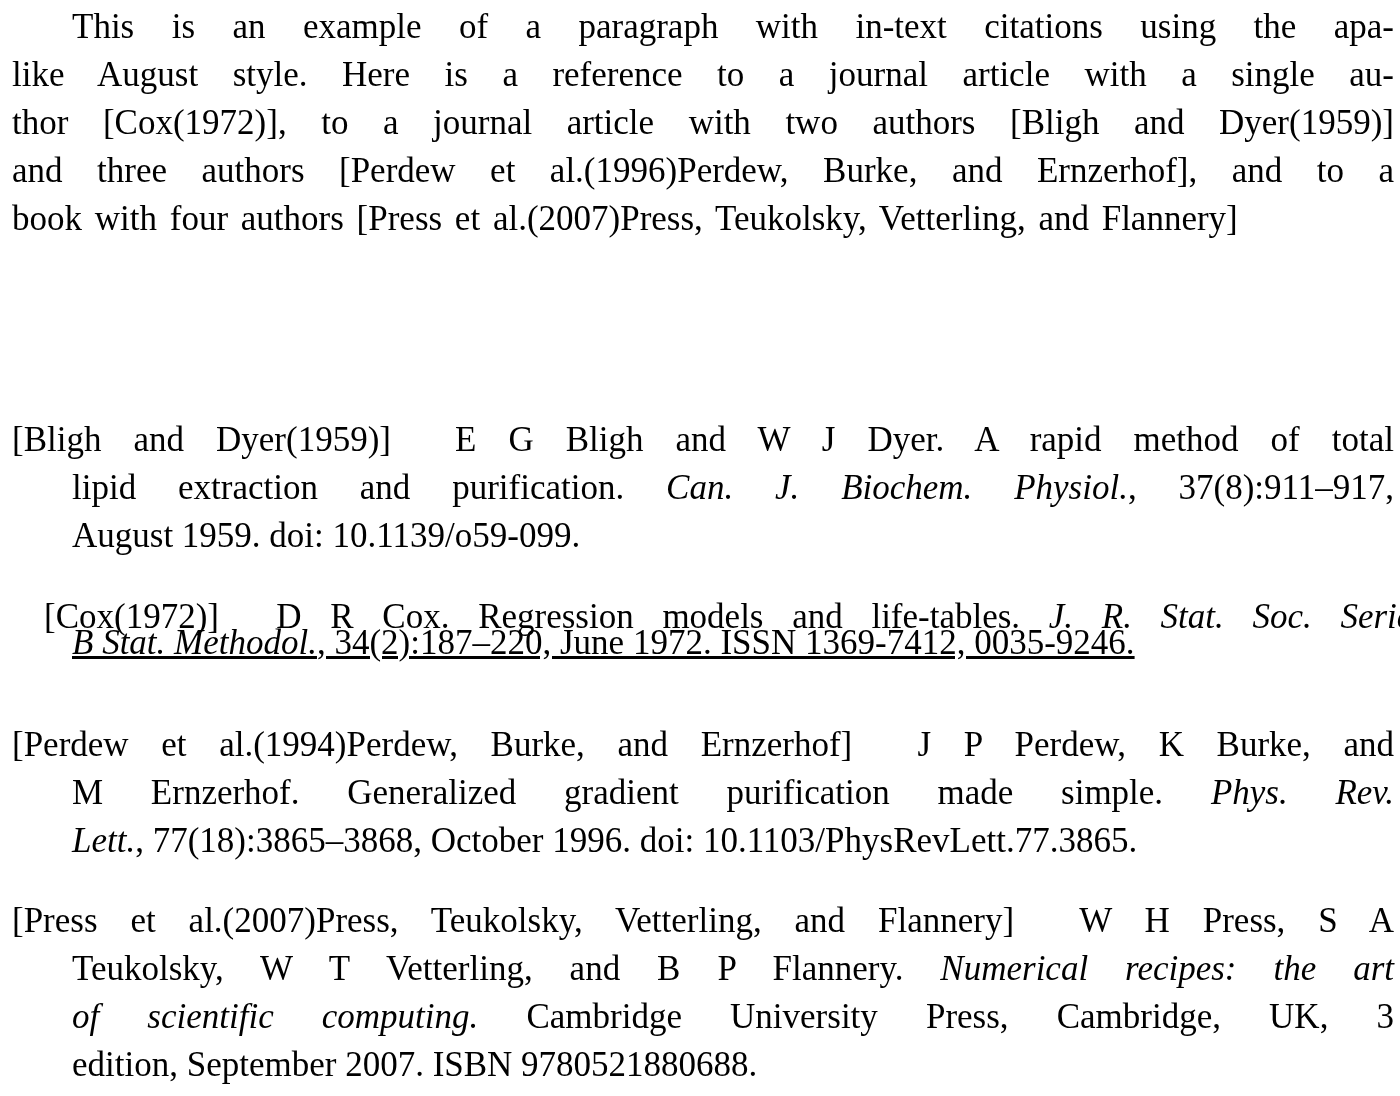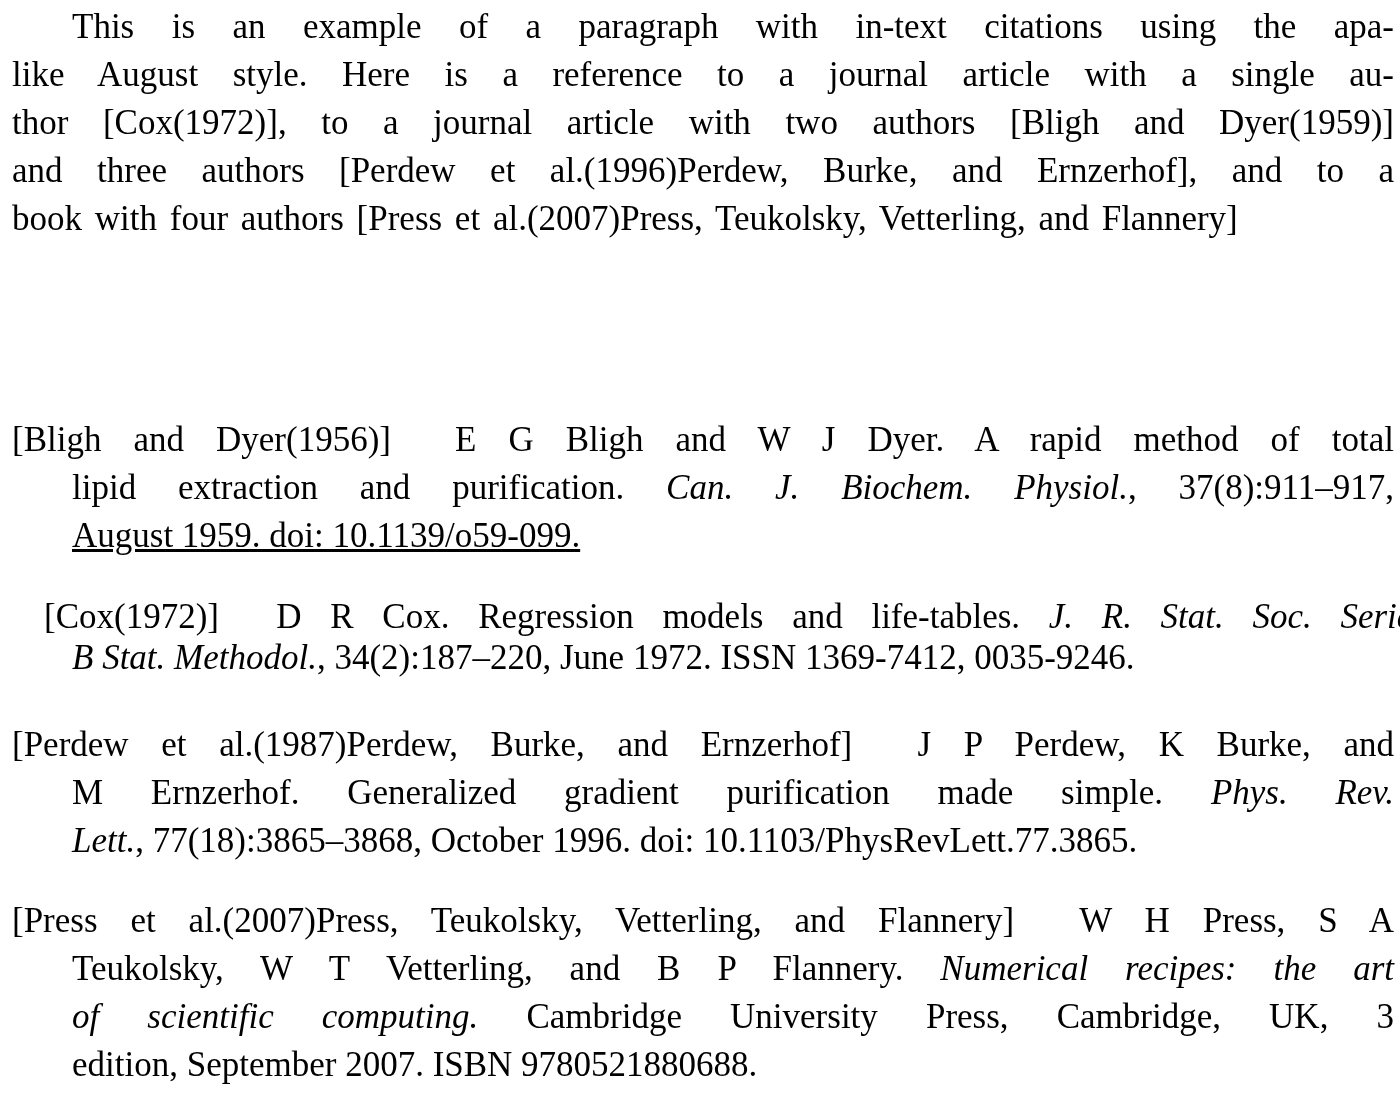--- a/index.html
+++ b/index.html
@@ -33,44 +33,44 @@
   <div class="line just full" style="top:51px;">like August style.  Here is a reference to a journal article with a single au-</div>
   <div class="line just full" style="top:99px;">thor [Cox(1972)], to a journal article with two authors [Bligh and Dyer(1959)]</div>
   <div class="line just full" style="top:147px;">and three authors [Perdew et al.(1996)Perdew, Burke, and Ernzerhof], and to a</div>
   <div class="line full clip" style="top:195px; word-spacing:4px;">book with four authors [Press et al.(2007)Press, Teukolsky, Vetterling, and Flannery]</div>
 </div>
 
 <div>
 
   <div>
     <div class="line just full" style="top:416px;">
-      <span>[Bligh and Dyer(1956)]</span>&nbsp;
+      <span>[Bligh and Dyer(1959)]</span>&nbsp;
       <span>E G Bligh and W J Dyer.  A rapid method of total</span>
     </div>
     <div class="line just indent" style="top:464px;">
       <span>lipid extraction and purification.</span>
       <i>Can. J. Biochem. Physiol.</i><span>, 37(8):911–917,</span>
     </div>
-    <div class="line indent" style="top:512px;text-decoration:underline;">August 1959. doi: 10.1139/o59-099.</div>
+    <div class="line indent" style="top:512px;">August 1959. doi: 10.1139/o59-099.</div>
   </div>
 
   <div>
     <div class="line just full" style="top:593px;margin-left:32px;">
       <span>[Cox(1972)]</span>&nbsp;
       <span>D R Cox. Regression models and life-tables.</span>
       <i>J. R. Stat. Soc. Series</i>
     </div>
-    <div class="line indent" style="top:634px;">
+    <div class="line indent" style="top:619px;text-decoration:underline;">
       <i>B Stat. Methodol.</i><span>, 34(2):187–220, June 1972. ISSN 1369-7412, 0035-9246.</span>
     </div>
   </div>
 
   <div>
     <div class="line just full" style="top:721px;">
-      <span>[Perdew et al.(1987)Perdew, Burke, and Ernzerhof]</span>&nbsp;
+      <span>[Perdew et al.(1994)Perdew, Burke, and Ernzerhof]</span>&nbsp;
       <span>J P Perdew, K Burke, and</span>
     </div>
     <div class="line just indent" style="top:769px;">
       <span>M Ernzerhof. Generalized gradient purification made simple.</span>
       <i>Phys. Rev.</i>
     </div>
     <div class="line indent" style="top:817px;">
       <i>Lett.</i><span>, 77(18):3865–3868, October 1996. doi: 10.1103/PhysRevLett.77.3865.</span>
     </div>
   </div>

